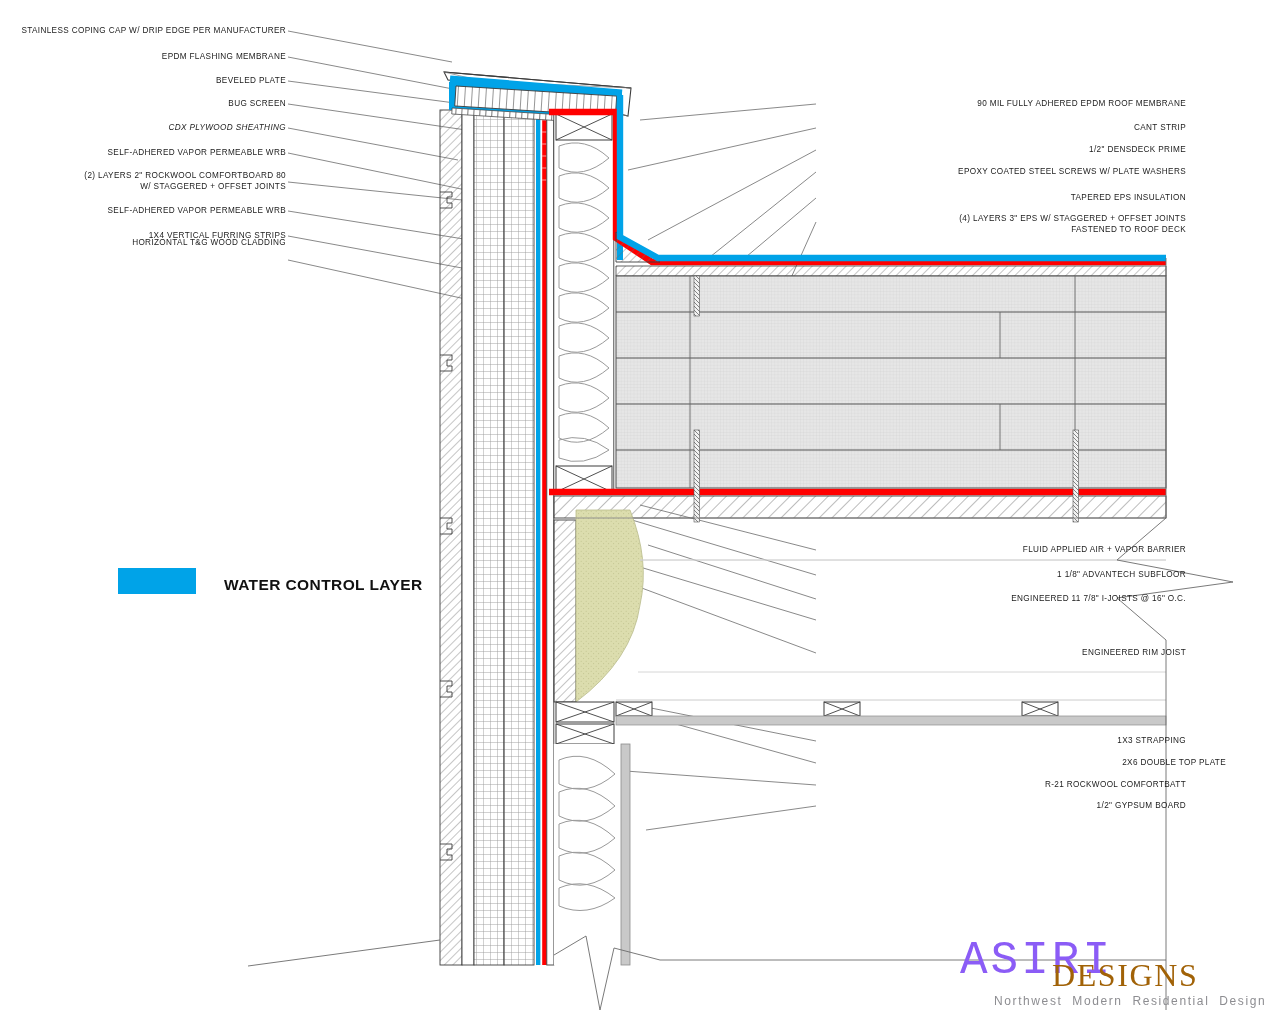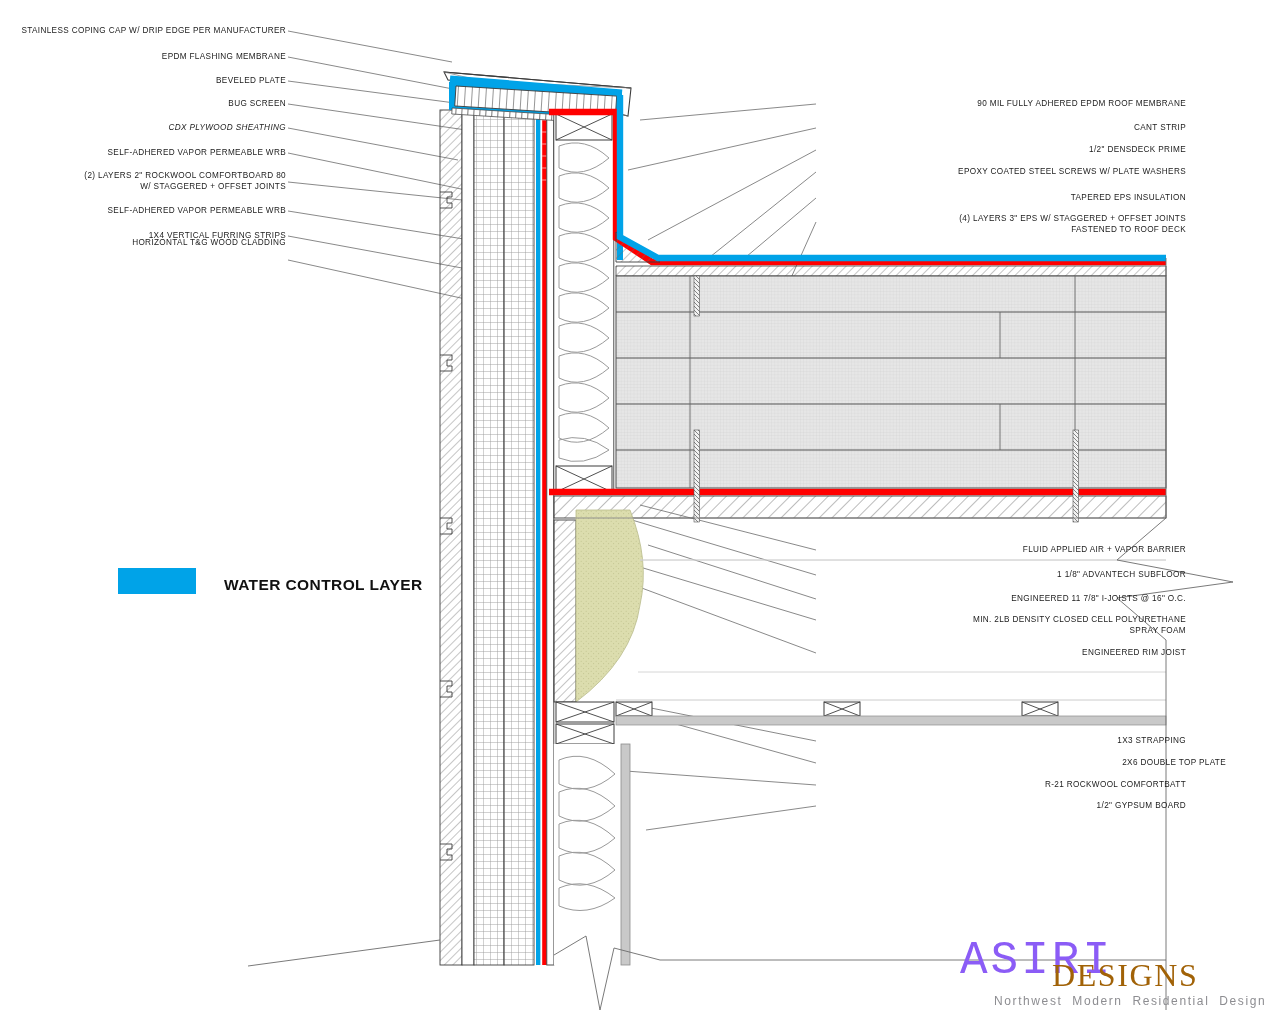--- a/index.html
+++ b/index.html
@@ -312,22 +312,20 @@
 <div class="lbl lbl-right" style="left:826px;top:123px;width:360px;">CANT STRIP</div>
 <div class="lbl lbl-right" style="left:826px;top:145px;width:360px;">1/2" DENSDECK PRIME</div>
 <div class="lbl lbl-right" style="left:826px;top:167px;width:360px;">EPOXY COATED STEEL SCREWS W/ PLATE WASHERS</div>
 <div class="lbl lbl-right" style="left:826px;top:193px;width:360px;">TAPERED EPS INSULATION</div>
 <div class="lbl lbl-right" style="left:826px;top:214px;width:360px;">(4) LAYERS 3" EPS W/ STAGGERED + OFFSET JOINTS
 FASTENED TO ROOF DECK</div>
 
 <div class="lbl lbl-right" style="left:826px;top:545px;width:360px;">FLUID APPLIED AIR + VAPOR BARRIER</div>
 <div class="lbl lbl-right" style="left:826px;top:570px;width:360px;">1 1/8" ADVANTECH SUBFLOOR</div>
 <div class="lbl lbl-right" style="left:826px;top:594px;width:360px;">ENGINEERED 11 7/8" I-JOISTS @ 16" O.C.</div>
-<div class="lbl lbl-right" style="left:826px;top:615px;width:360px;">MIN. 2LB DENSITY CLOSED CELL POLYURETHANE
-SPRAY FOAM</div>
 <div class="lbl lbl-right" style="left:826px;top:648px;width:360px;">ENGINEERED RIM JOIST</div>
 
 <div class="lbl lbl-right" style="left:826px;top:736px;width:360px;">1X3 STRAPPING</div>
 <div class="lbl lbl-right" style="left:866px;top:758px;width:360px;">2X6 DOUBLE TOP PLATE</div>
 <div class="lbl lbl-right" style="left:826px;top:780px;width:360px;">R-21 ROCKWOOL COMFORTBATT</div>
 <div class="lbl lbl-right" style="left:826px;top:801px;width:360px;">1/2" GYPSUM BOARD</div>
 
 <div class="legend-row" style="left:118px;top:568px;">
   <span class="legend-sw" style="background:#00A3E8;"></span>
   <span class="legend-tx">WATER CONTROL LAYER</span>

